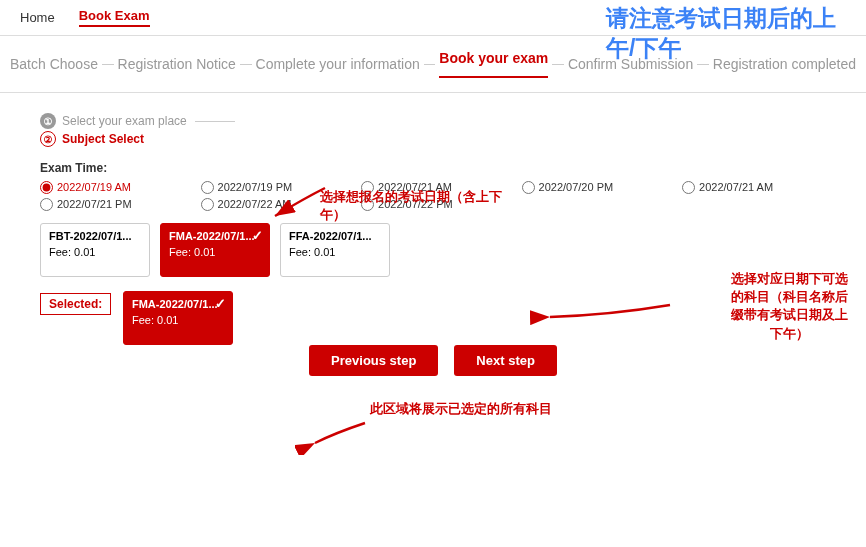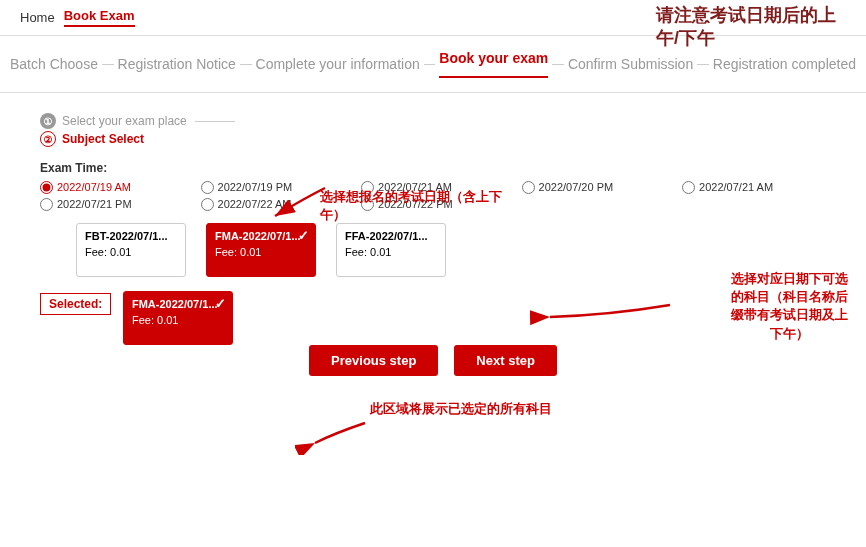--- a/index.html
+++ b/index.html
@@ -3,27 +3,27 @@
   <meta charset="utf-8">
   <style>
     * { box-sizing: border-box; margin: 0; padding: 0; }
     body { font-family: Arial, sans-serif; background: #fff; width: 866px; height: 547px; overflow: hidden; position: relative; font-size: 13px; }
 
     
     .nav-bar {
       display: flex; align-items: center; padding: 8px 20px;
       border-bottom: 1px solid #ddd; background: #fff;
     }
-    .nav-home { color: #333; margin-right: 9px; text-decoration: none; }
+    .nav-home { color: #333; margin-right: 24px; text-decoration: none; }
     .nav-book-exam { color: #c00; font-weight: bold; border-bottom: 2px solid #c00; padding-bottom: 2px; }
 
     
     .annotation-top-right {
       position: absolute; top: 4px; right: 30px;
-      color: #7f1d1d; font-size: 18px; font-weight: bold; line-height: 1.3;
+      color: #3b82f6; font-size: 23px; font-weight: bold; line-height: 1.3;
       pointer-events: none;
     }
 
     
     .steps-bar {
       display: flex; justify-content: center; align-items: center;
       padding: 14px 10px 8px; gap: 0;
     }
     .step-item {
       display: flex; align-items: center; font-size: 14px; color: #999;
@@ -53,21 +53,21 @@
     .exam-time-label { font-size: 12px; font-weight: bold; color: #333; margin-bottom: 6px; }
     .radio-grid {
       display: grid; grid-template-columns: repeat(5, auto); gap: 4px 16px;
       align-items: center;
     }
     .radio-item { display: flex; align-items: flex-start; font-size: 11px; color: #333; }
     .radio-item input[type=radio] { margin-right: 4px; accent-color: #c00; }
     .radio-item.selected { color: #c00; }
 
     
-    .subject-cards { display: flex; gap: 20px; margin-top: 10px; margin-bottom: 14px; margin-left: 36px; }
+    .subject-cards { display: flex; gap: 10px; margin-top: 10px; margin-bottom: 14px; }
     .subject-card {
       width: 110px; min-height: 54px; border: 1px solid #ccc; border-radius: 3px;
       padding: 6px 8px; cursor: pointer; position: relative; background: #fff;
     }
     .subject-card.selected-card { background: #c00; color: #fff; border-color: #c00; }
     .subject-card-name { font-size: 11px; font-weight: bold; margin-bottom: 4px; }
     .subject-card-fee { font-size: 11px; }
     .check-icon {
       position: absolute; top: 4px; right: 6px; color: #fff; font-size: 13px; font-weight: bold;
     }

